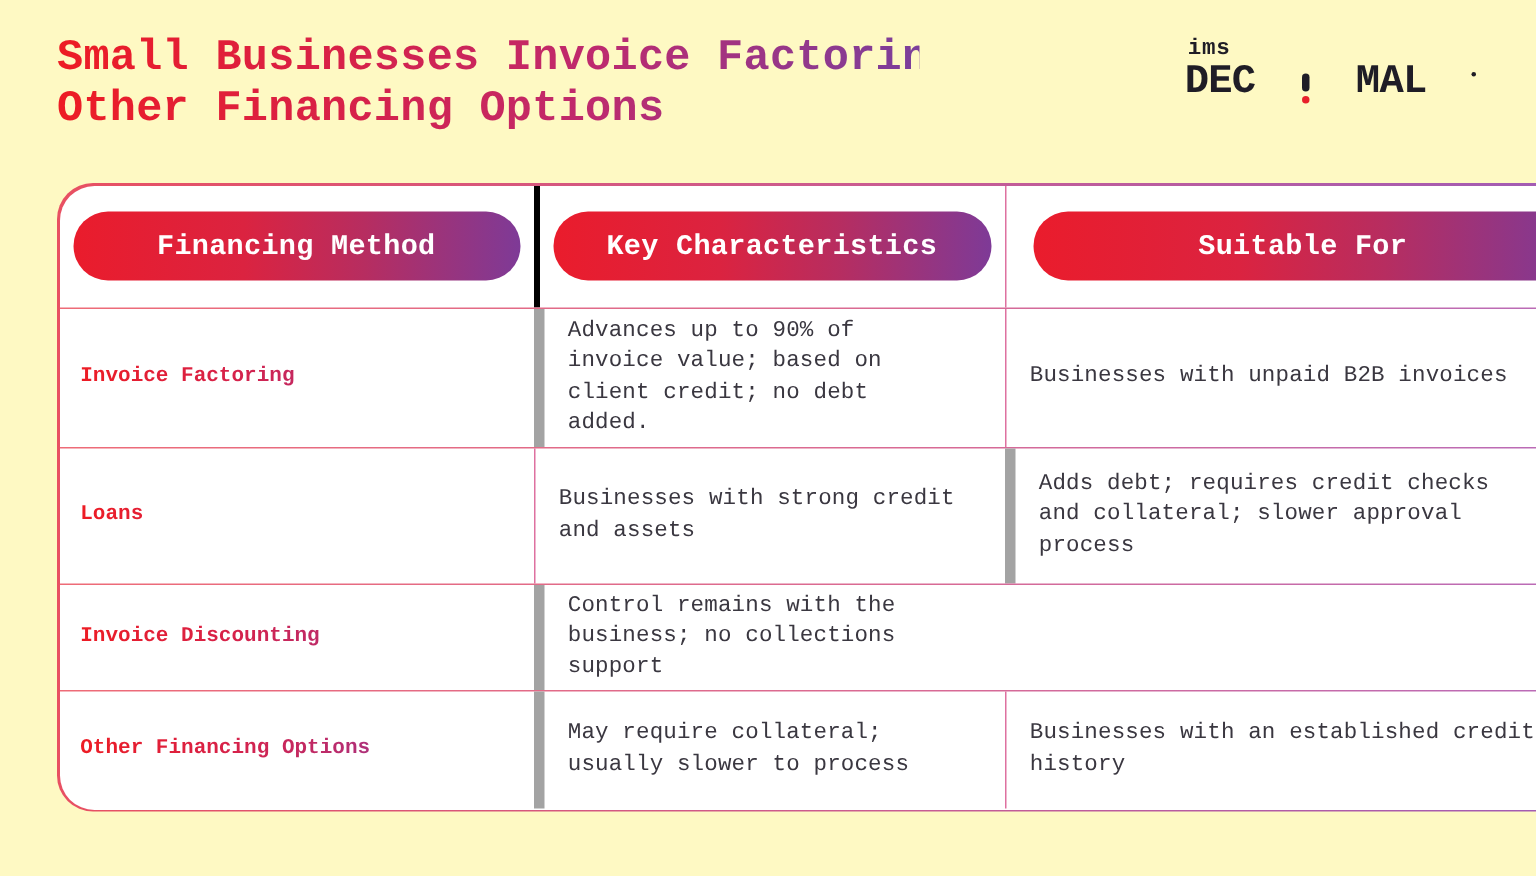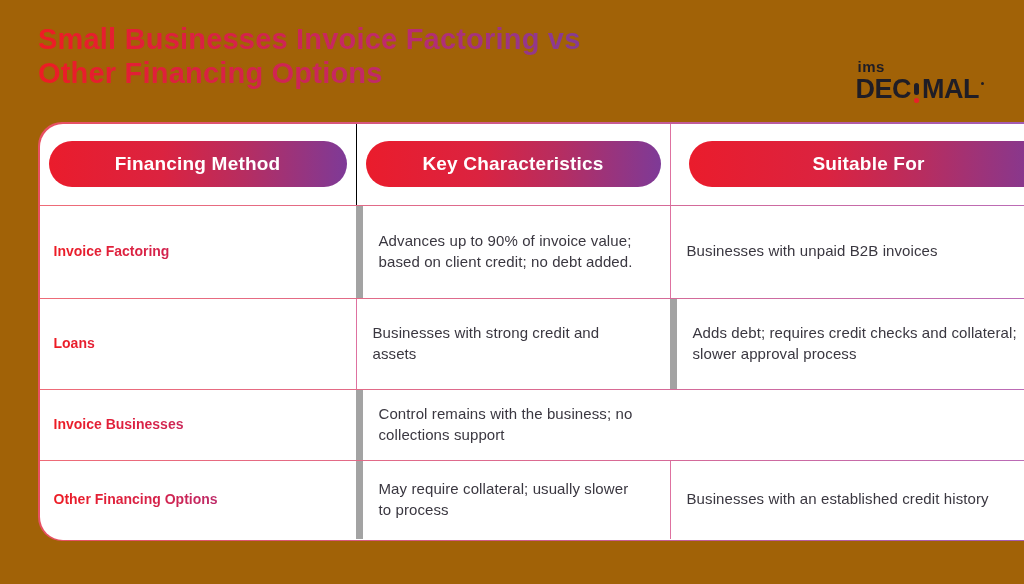--- a/index.html
+++ b/index.html
@@ -1,21 +1,21 @@
 <!DOCTYPE html>
 <html><head>
 <meta charset="utf-8">
 <style>
   html, body { margin: 0; padding: 0; background: #ffffff; }
   .page {
     position: relative;
     width: 1024px;
     height: 584px;
-    background: #a16207;
-    font-family: Liberation Sans, sans-serif;
+    background: #fef9c3;
+    font-family: Liberation Mono, monospace;
     overflow: hidden;
   }
 
   
   .title {
     position: absolute;
     left: 38px;
     top: 22px;
     font-size: 29px;
     font-weight: 800;
@@ -42,28 +42,28 @@
     text-align: left;
     color: #1F1D26;
     line-height: 1;
   }
   .logo-top {
     font-size: 15px;
     font-weight: 700;
     letter-spacing: 0.5px;
     margin-left: 2px;
     margin-bottom: 2px;
-    margin-top: 34px;
   }
   .logo-brand {
     font-size: 27px;
     font-weight: 800;
     letter-spacing: -0.5px;
     display: flex;
     align-items: flex-end;
+    gap: 28px;
   }
   .excl {
     position: relative;
     display: inline-block;
     width: 7px;
     height: 20px;
     margin: 0 2px 0 2px;
   }
   .excl .stem {
     position: absolute;
@@ -183,21 +183,21 @@
       <span class="tm-dot"></span>
     </div>
   </div>
 
   <div class="table-frame">
     <div class="table-inner">
 
       <div class="header-cell">
         <div class="pill">Financing Method</div>
       </div>
-      <div class="header-cell col2" style="padding:0; border-left:1px solid #000000;">
+      <div class="header-cell col2" style="padding:0; border-left:4px solid #000000;">
         <div class="pill">Key Characteristics</div>
       </div>
       <div class="header-cell col3" style="padding:0; border-left:1px solid #DE71A0;justify-content:flex-end;">
         <div class="pill">Suitable For</div>
       </div>
 
       <div class="hsep"></div>
 
       <div class="cell col1">
         <span class="method">Invoice Factoring</span>
@@ -217,21 +217,21 @@
       <div class="cell col3">
         <span class="body-text">Businesses with strong credit and assets</span>
       </div>
       <div class="cell col2">
         <span class="body-text">Adds debt; requires credit checks and collateral; slower approval process</span>
       </div>
 
       <div class="hsep"></div>
 
       <div class="cell col1">
-        <span class="method">Invoice Businesses</span>
+        <span class="method">Invoice Discounting</span>
       </div>
       <div class="cell col2">
         <span class="body-text">Control remains with the business; no collections support</span>
       </div>
 
       <div class="hsep"></div>
 
       <div class="cell col1">
         <span class="method"><span>Other Financing Options</span><br></span>
       </div>

